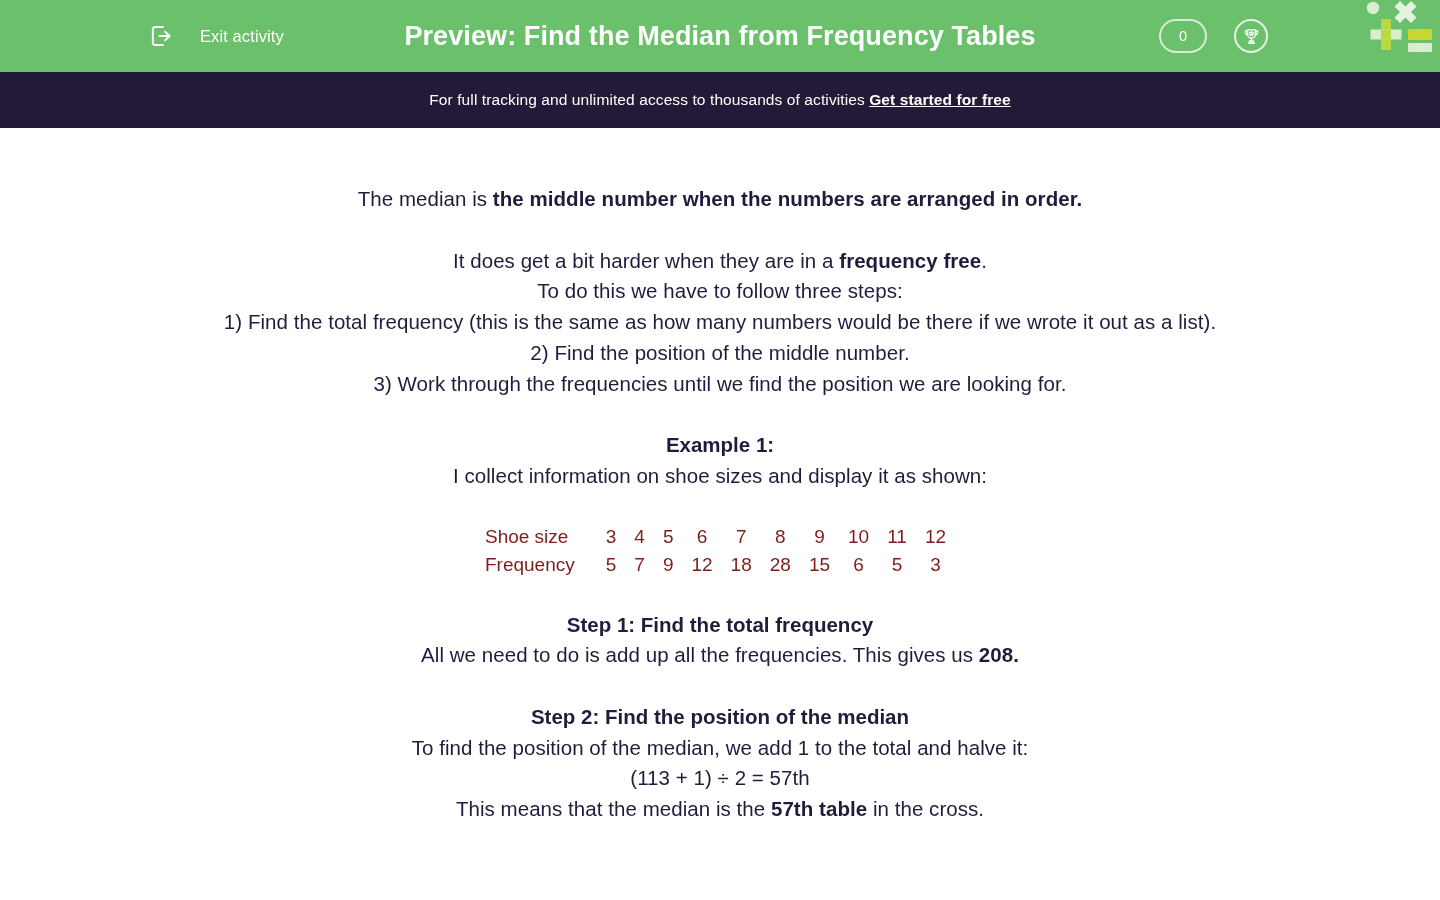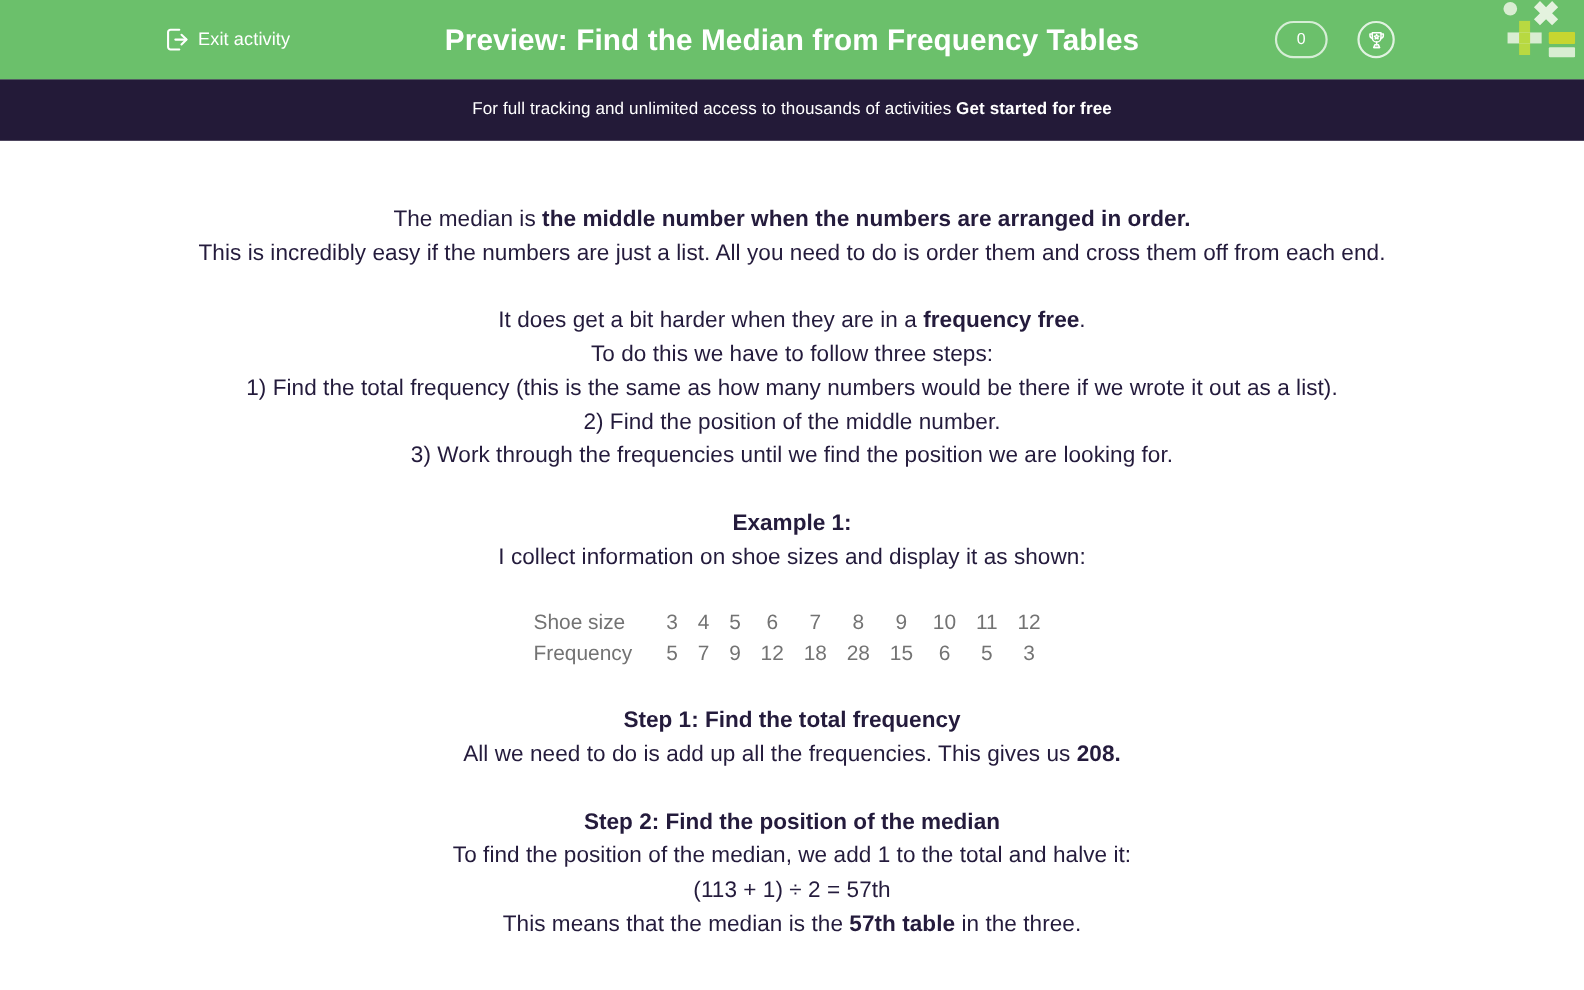--- a/index.html
+++ b/index.html
@@ -22,21 +22,21 @@
     overflow: hidden;
   }
 
   .exit-activity {
     position: absolute;
     left: 148px;
     top: 0;
     height: 72px;
     display: flex;
     align-items: center;
-    gap: 4px;
+    gap: 24px;
     cursor: pointer;
   }
   .exit-icon { width: 28px; height: 28px; display: block; }
   .exit-label {
     color: #ffffff;
     font-size: 16.5px;
     font-weight: 400;
     letter-spacing: .1px;
     white-space: nowrap;
   }
@@ -103,21 +103,21 @@
     display: flex;
     align-items: center;
     justify-content: center;
   }
   .promo-text {
     color: #ffffff;
     font-size: 15.5px;
     font-weight: 400;
     letter-spacing: .1px;
   }
-  .promo-text b { font-weight: 700; }
+  .promo-text b { font-weight: 700; text-decoration: underline; }
 
   
   .lesson {
     padding-top: 56px;
     color: #241b3c;
   }
   .lesson-inner {
     width: 1120px;
     margin: 0 auto;
     text-align: center;
@@ -141,21 +141,21 @@
   }
 
   
   .freq-wrap {
     display: flex;
     justify-content: center;
   }
   table.freq {
     border-collapse: collapse;
     font-size: 19px;
-    color: #737373;
+    color: #7f1d1d;
     line-height: 28px;
   }
   table.freq th {
     font-weight: 400;
     text-align: left;
     padding: 0 22px 0 0;
     white-space: nowrap;
   }
   table.freq td {
     font-weight: 400;
@@ -219,21 +219,20 @@
   <div class="promo-text">
     <span>For full tracking and unlimited access to thousands of activities </span><b>Get started for free</b>
   </div>
 </div>
 
 <div class="lesson">
   <div class="lesson-inner">
 
     <div class="para">
       <span>The median is </span><b>the middle number when the numbers are arranged in order.</b><br>
-      <span>This is incredibly easy if the numbers are just a list. All you need to do is order them and cross them off from each end.</span>
     </div>
 
     <div class="spacer"></div>
 
     <div class="para">
       <span>It does get a bit harder when they are in a </span><b>frequency free</b><span>.</span><br>
       <span>To do this we have to follow three steps:</span><br>
       <span>1) Find the total frequency (this is the same as how many numbers would be there if we wrote it out as a list).</span><br>
       <span>2) Find the position of the middle number.</span><br>
       <span>3) Work through the frequencies until we find the position we are looking for.</span>
@@ -285,17 +284,17 @@
     <div class="para">
       <span>All we need to do is add up all the frequencies. This gives us </span><b>208.</b>
     </div>
 
     <div class="spacer"></div>
 
     <div class="heading">Step 2: Find the position of the median</div>
     <div class="para">
       <span>To find the position of the median, we add 1 to the total and halve it:</span><br>
       <span>(113 + 1) ÷ 2 = 57th</span><br>
-      <span>This means that the median is the </span><b>57th table</b><span> in the three.</span>
+      <span>This means that the median is the </span><b>57th table</b><span> in the cross.</span>
     </div>
 
   </div>
 </div>
 
 </body></html>

